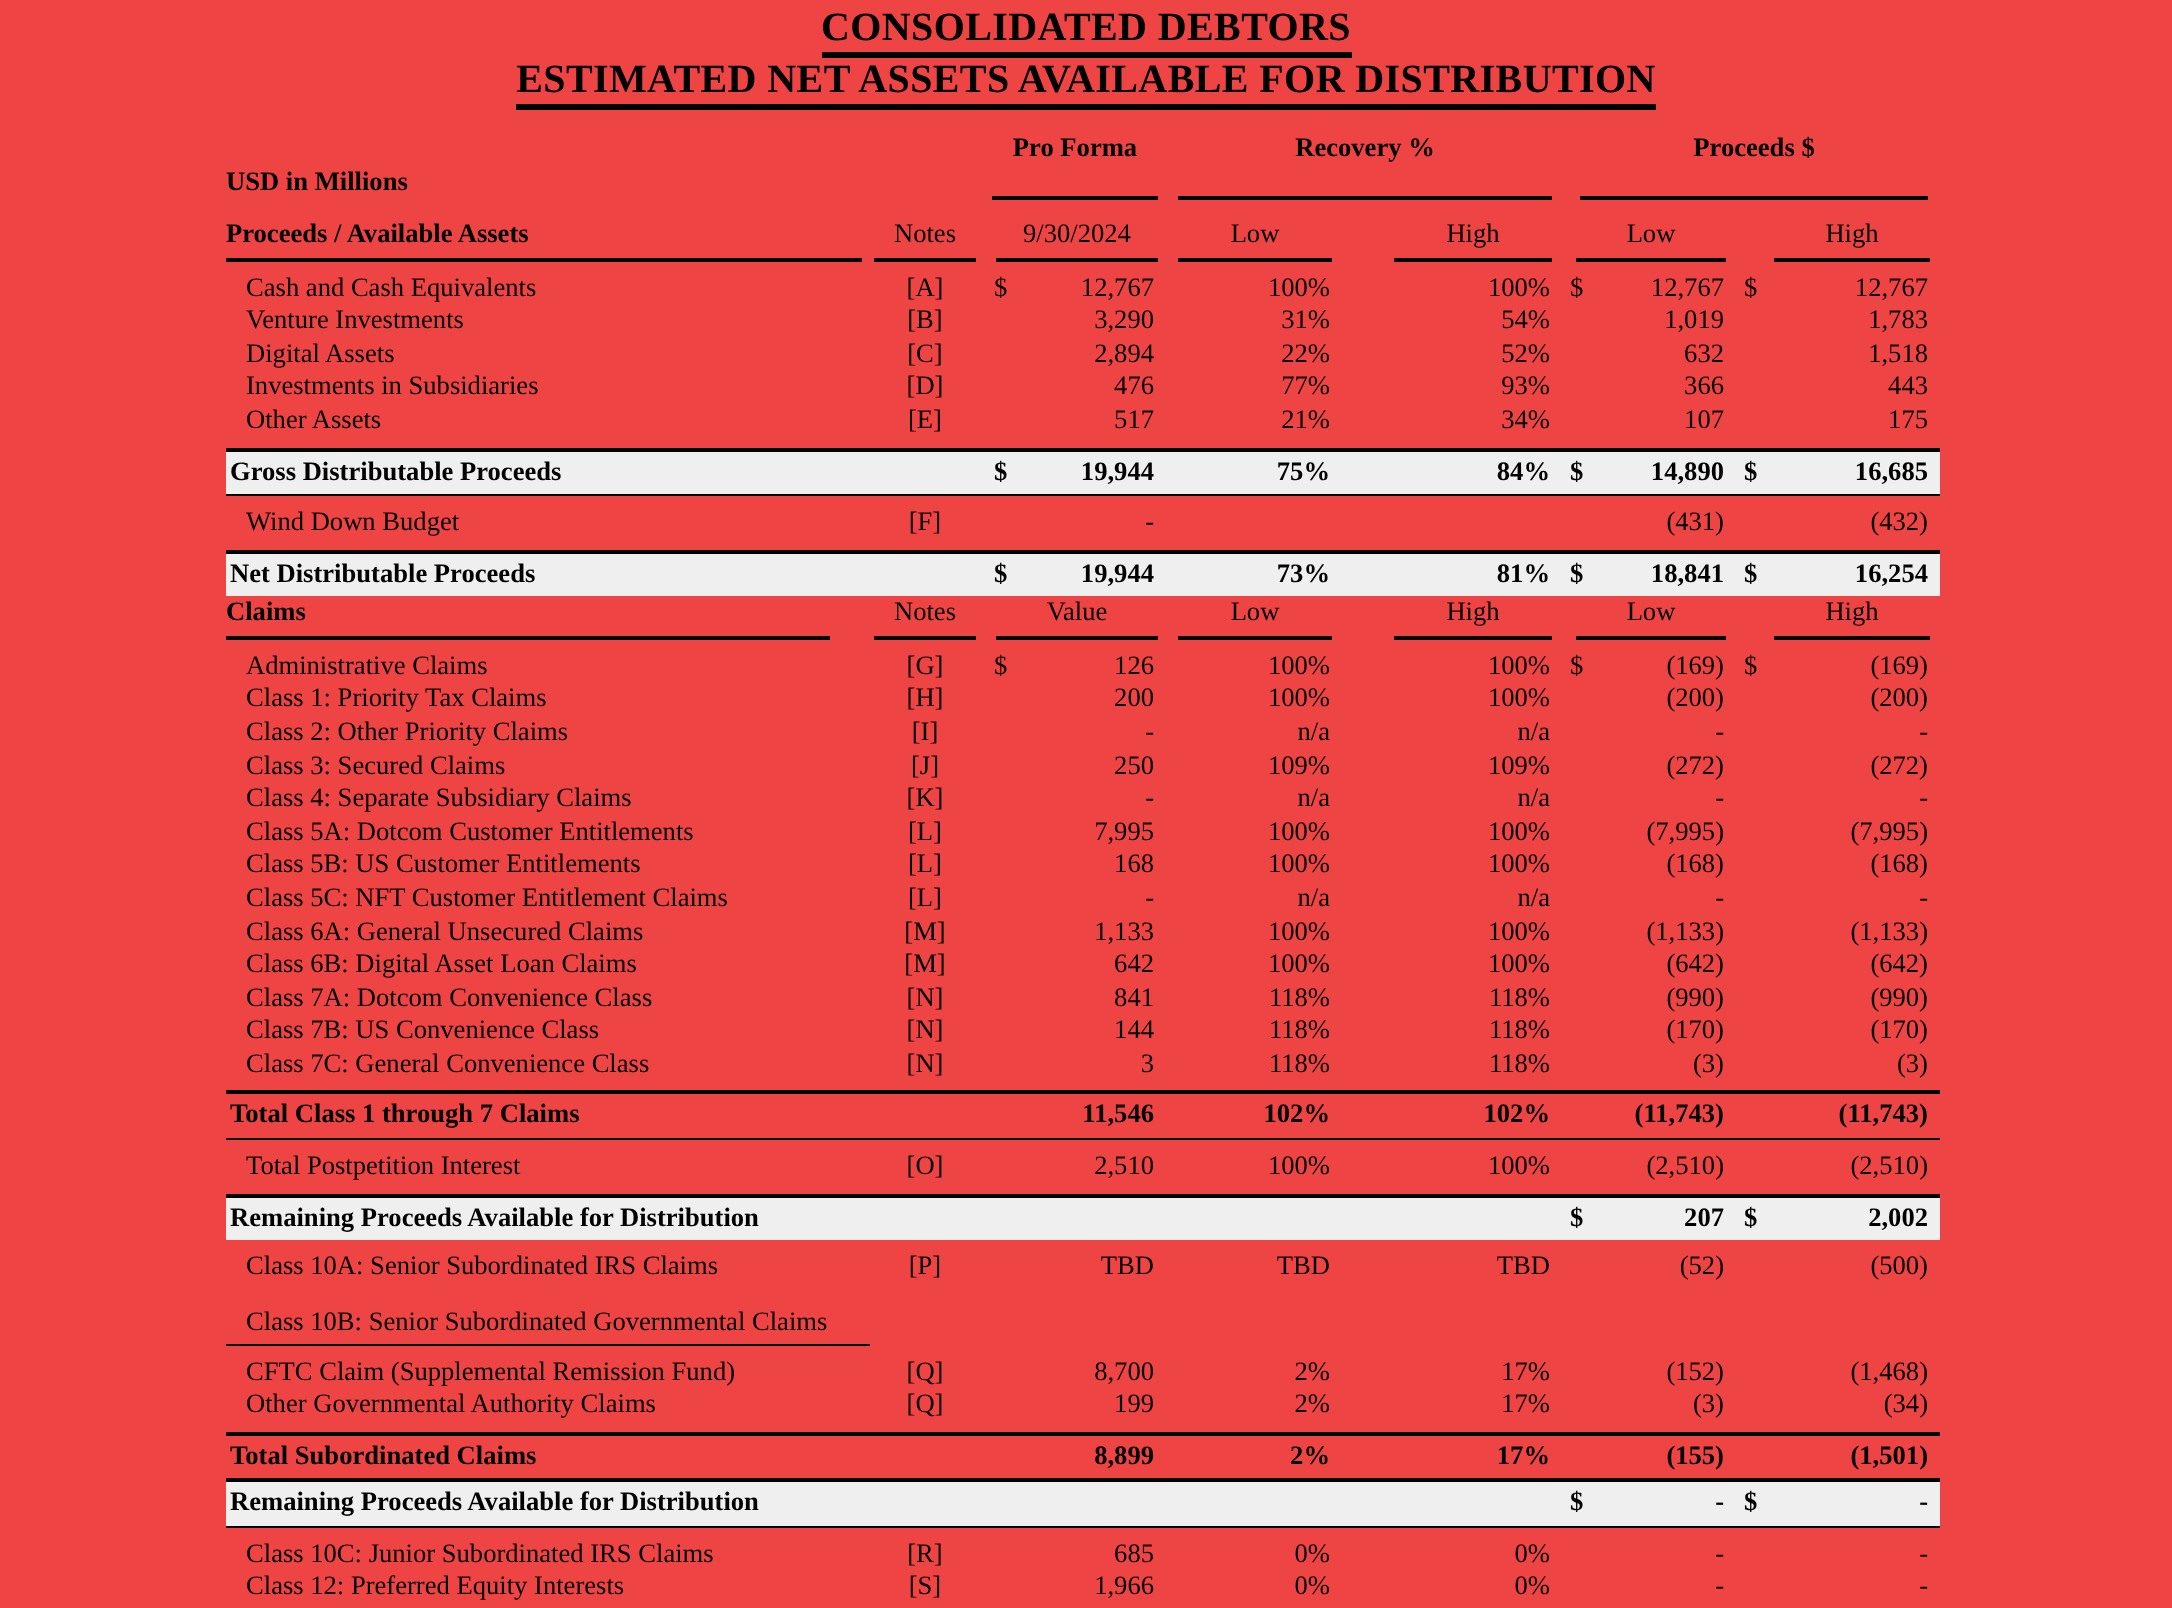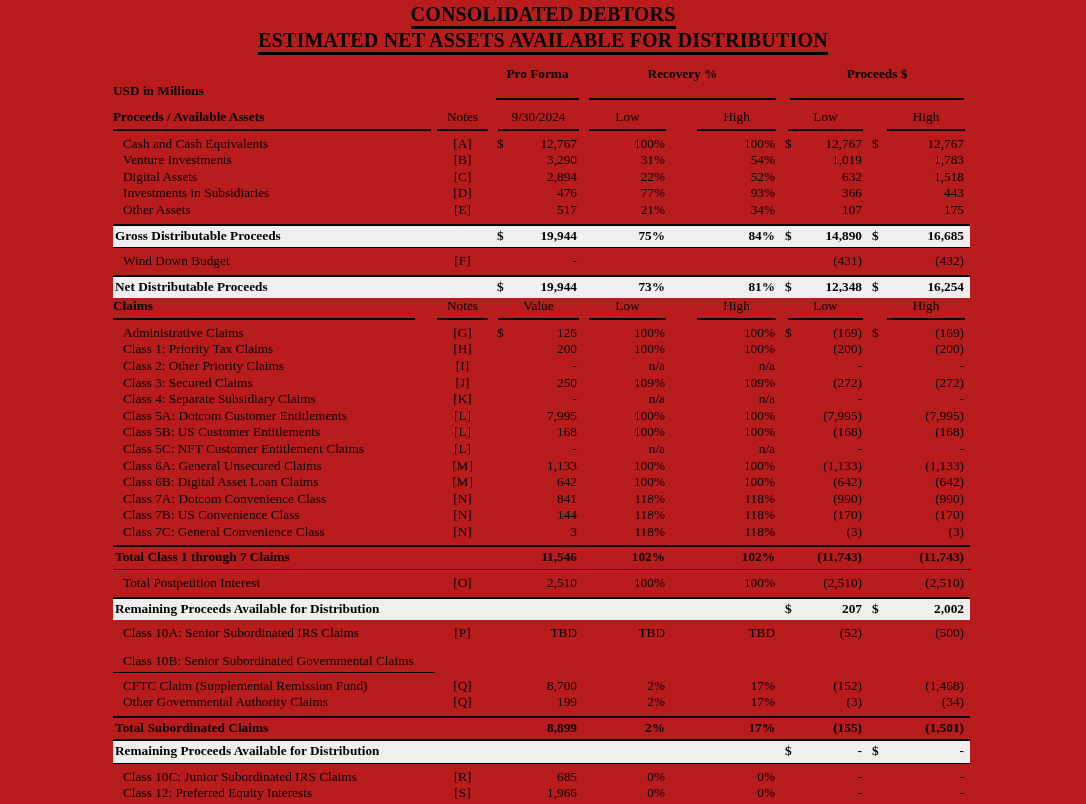--- a/index.html
+++ b/index.html
@@ -1,17 +1,17 @@
 <!DOCTYPE html>
 <html><head>
 <meta charset="utf-8">
 <style>
   html,body{margin:0;padding:0;background:#ffffff;}
   body{width:1086px;height:804px;font-family:"Liberation Serif","DejaVu Serif",serif;color:#000;}
-  .page{position:relative;width:1086px;height:804px;background:#b91c1c;overflow:hidden;}
+  .page{position:relative;width:1086px;height:804px;background:#ef4444;overflow:hidden;}
 
   .titles{text-align:center;padding-top:3px;}
   .t-line{font-weight:bold;font-size:20px;line-height:23px;letter-spacing:0.2px;}
   .t-line span{border-bottom:3px solid #000;padding-bottom:0px;display:inline-block;}
 
   .tbl-wrap{position:absolute;left:113px;top:66px;width:857px;}
   table{border-collapse:collapse;width:857px;table-layout:fixed;}
   td{padding:0;vertical-align:bottom;font-size:13.3px;line-height:16.6px;white-space:nowrap;}
 
   col.w-label{width:322px;} col.w-notes{width:55px;}
@@ -198,21 +198,21 @@
             <td class="c-dh">(432)</td>
           </tr>
           <tr class="sec rt">
             <td class="c-label">Net Distributable Proceeds</td>
             <td class="c-notes"></td>
             <td class="c-d1">$</td>
             <td class="c-value">19,944</td>
             <td class="c-pl">73%</td>
             <td class="c-ph">81%</td>
             <td class="c-d2">$</td>
-            <td class="c-dl">12,348</td>
+            <td class="c-dl">18,841</td>
             <td class="c-d3">$</td>
             <td class="c-dh">16,254</td>
           </tr>
         </tbody>
       <tbody>
         <tr class="claims-head">
           <td class="c-label">
               <div class="labline claims">Claims</div>
             </td>
           <td>

